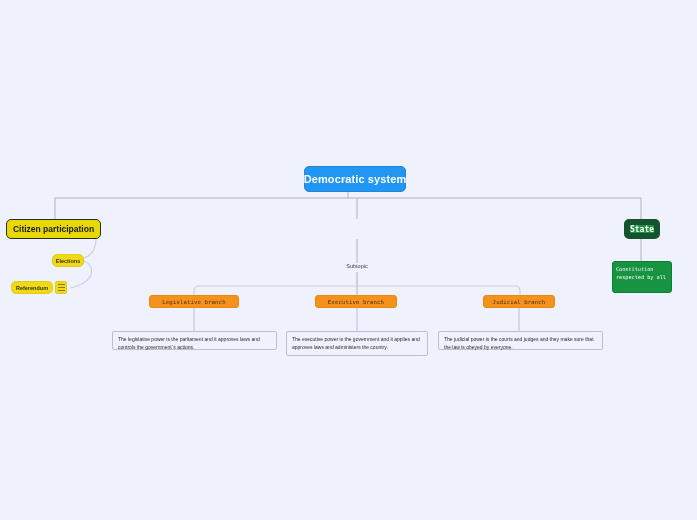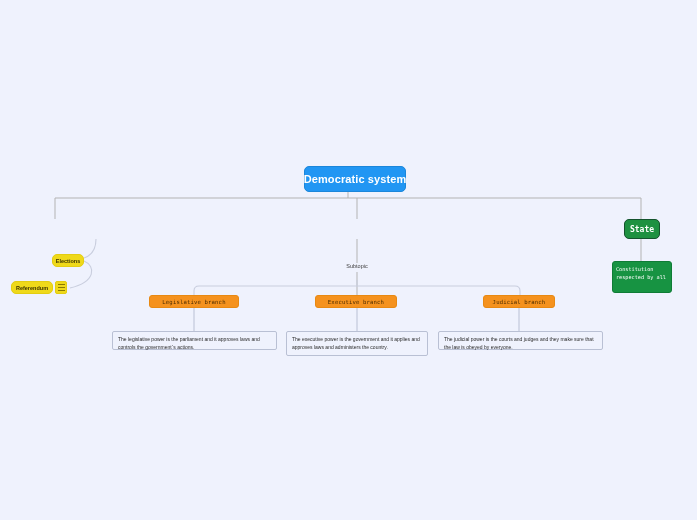--- a/index.html
+++ b/index.html
@@ -74,21 +74,21 @@
     color: #ffffff;
     font-size: 8px;
     font-weight: bold;
   }
   .node-state {
     left: 624px;
     top: 219px;
     width: 36px;
     height: 20px;
     background: #1e9141;
-    border: 1px solid #14532d;
+    border: 6px solid #14532d;
     color: #ffffff;
     font-size: 8px;
     font-weight: bold;
     font-family: "DejaVu Sans Mono", monospace;
   }
 
   
   .node-elections {
     left: 52px;
     top: 254px;
@@ -241,20 +241,21 @@
     <g fill="none" stroke="#b9c0d4" stroke-width="1">
 
       <path d="M194,308 L194,331"></path>
       <path d="M357,308 L357,331"></path>
       <path d="M519,308 L519,331"></path>
     </g>
   </svg>
 
   <div class="node node-root">Democratic system</div>
 
+  <div class="node node-citizen">Citizen participation</div>
 
 
   <div class="node node-state">State</div>
 
   <div class="node node-elections">Elections</div>
 
   <div class="node node-referendum">Referendum</div>
 
   <div class="note-icon">
     <i></i>

